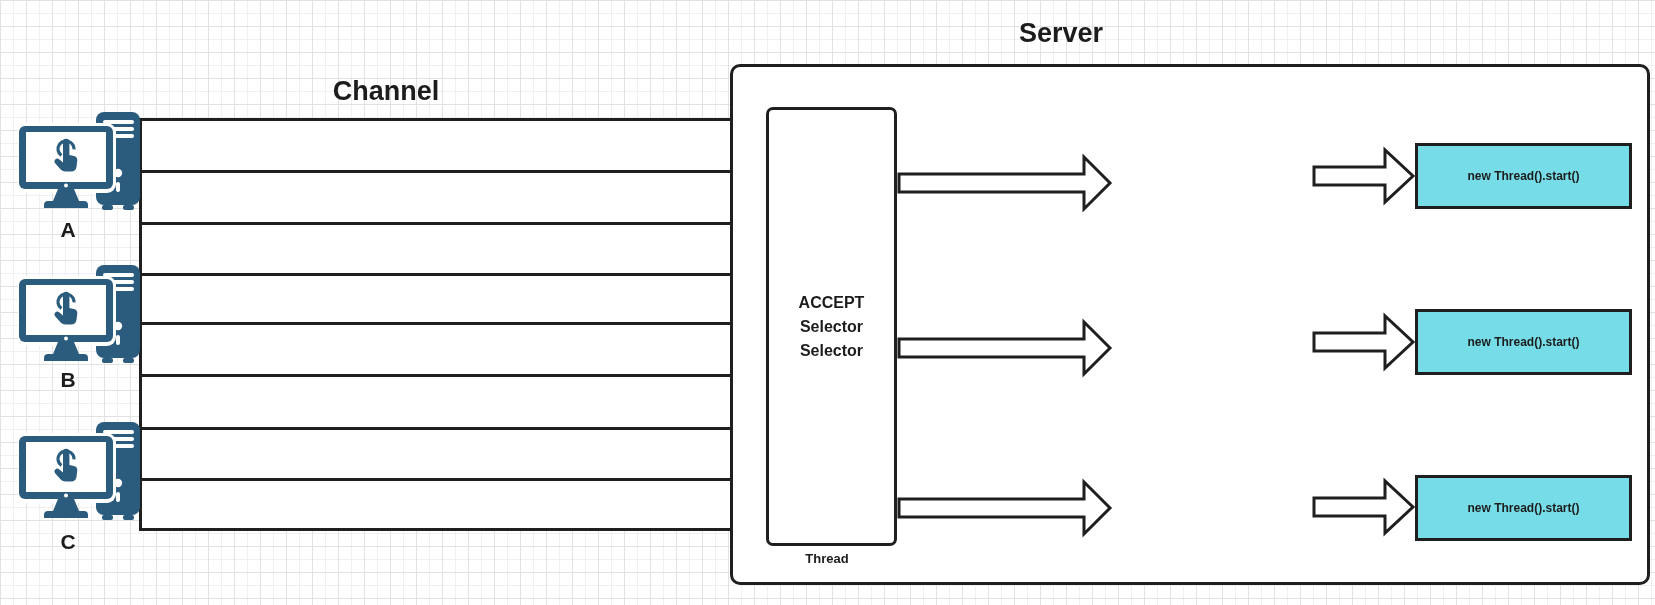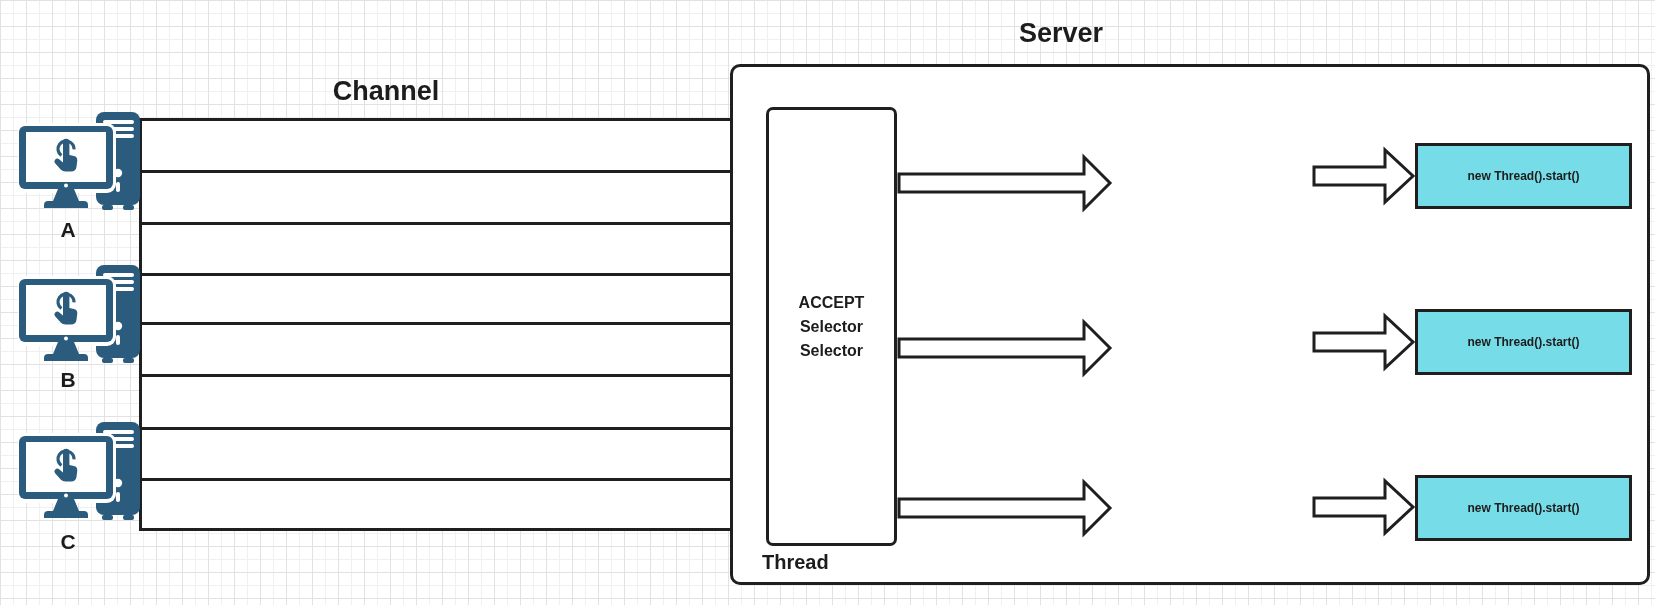--- a/index.html
+++ b/index.html
@@ -34,21 +34,21 @@
     background:#fff;border:3px solid var(--line);border-radius:10px;box-sizing:border-box;
   }
   .inner-box{
     background:#fff;border:3px solid var(--line);border-radius:7px;box-sizing:border-box;
     display:flex;flex-direction:column;align-items:center;justify-content:center;
   }
   #selector-box{left:766px;top:107px;width:131px;height:439px;}
   .selector-line{font-weight:bold;font-size:16px;line-height:24px;text-align:left;}
   #buffer-box{left:1118px;top:107px;width:194px;height:446px;}
   .buffer-line{font-weight:bold;font-size:20px;line-height:25px;text-align:center;white-space:nowrap;}
-  #thread-label{left:762px;top:551px;width:130px;font-weight:bold;font-size:20px;}
+  #thread-label{left:762px;top:551px;width:130px;font-weight:bold;font-size:13px;text-align:center;}
   
   .thread-box{
     left:1415px;width:217px;height:66px;background:var(--thread-box-fill);
     border:3px solid var(--line);box-sizing:border-box;
     display:flex;align-items:center;justify-content:center;
     font-weight:bold;font-size:12px;
   }
   
   .arrow polygon{fill:#fff;stroke:var(--line);stroke-width:3;stroke-linejoin:miter;}
   

